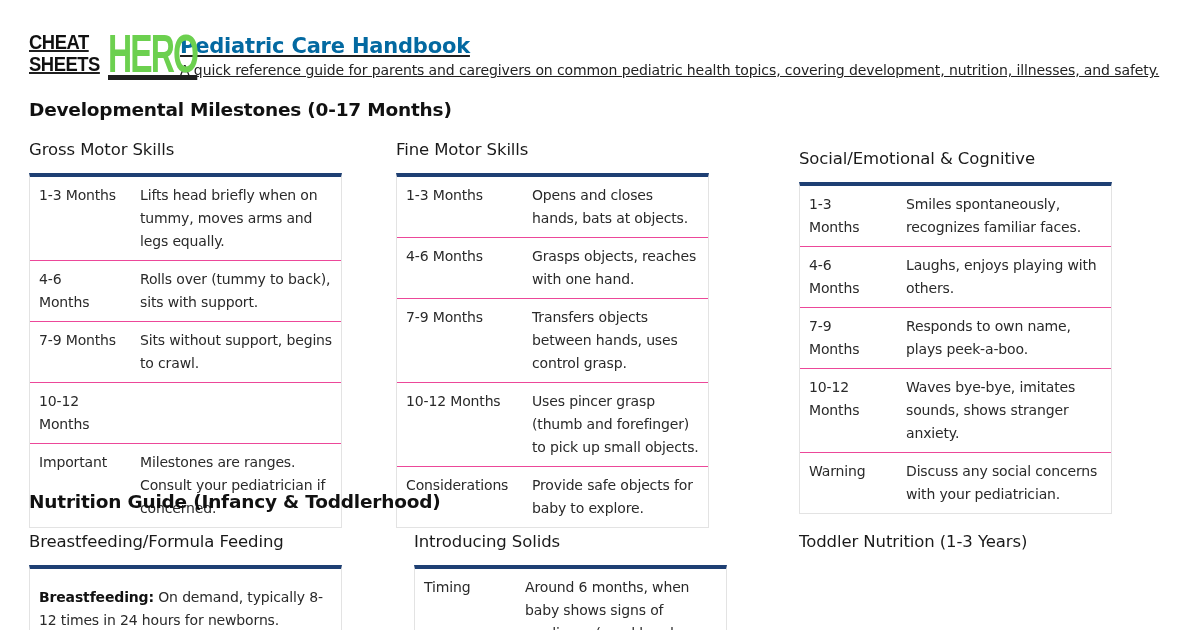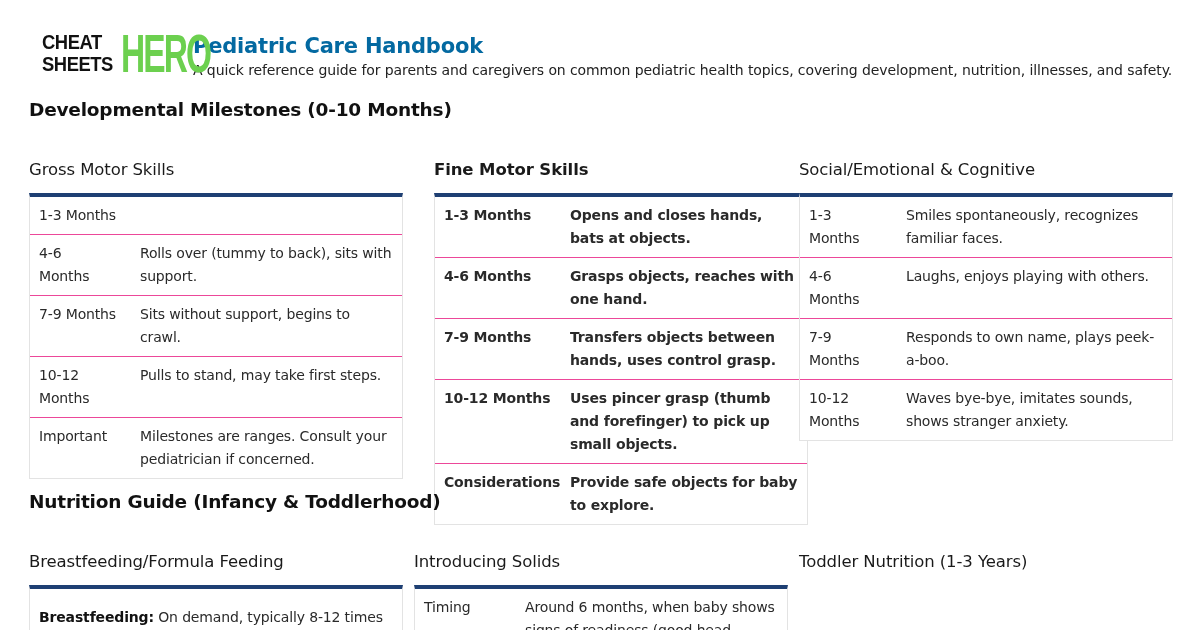--- a/index.html
+++ b/index.html
@@ -1,29 +1,29 @@
 <!DOCTYPE html>
 <html><head>
 <meta charset="utf-8">
 <style>
   * { box-sizing: border-box; margin: 0; padding: 0; }
   html, body { width: 1200px; height: 630px; overflow: hidden; background: #ffffff; }
   body { font-family: "DejaVu Sans", sans-serif; color: #1f1f1f; position: relative; }
 
-  .header { position: absolute; left: 42px; top: 30px; display: flex; align-items: flex-start; }
+  .header { position: absolute; left: 29px; top: 30px; display: flex; align-items: flex-start; text-decoration: underline; }
   .logo { display: flex; align-items: center; height: 46px; }
   .logo-left { display: flex; flex-direction: column; justify-content: center; font-family: "Liberation Sans", sans-serif; font-weight: 700; color: #111; font-size: 20px; line-height: 22px; letter-spacing: -0.5px; transform: scaleX(0.92); transform-origin: left center; }
   .logo-right { font-family: "Liberation Sans", sans-serif; font-weight: 700; color: #6cd04f; font-size: 54px; line-height: 46px; letter-spacing: -3px; transform: scaleX(0.62); transform-origin: left center; margin-left: 2px; width: 60px; white-space: nowrap; }
   .title-block { margin-left: 12px; }
   .page-title { font-size: 21px; font-weight: 700; color: #0369a1; line-height: 28px; margin-top: 2px; letter-spacing: -0.2px; }
   .page-subtitle { font-size: 14px; color: #222; line-height: 18px; margin-top: 1px; letter-spacing: -0.1px; }
 
   .section-title { position: absolute; left: 29px; font-size: 18.5px; font-weight: 700; color: #111; letter-spacing: -0.2px; }
 
-  .card { position: absolute; width: 374px; margin-top: 20px; }
+  .card { position: absolute; width: 313px; }
   .card-title { font-size: 16.5px; color: #1a1a1a; height: 22px; line-height: 22px; letter-spacing: -0.1px; }
   .card-box { margin-top: 12px; border: 1px solid #e3e3e3; border-top: 4px solid #1e3f73; background: #fff; }
   .row { display: flex; border-bottom: 1px solid #ec4899; padding: 7px 9px 7px 9px; font-size: 14px; line-height: 23px; color: #2a2a2a; letter-spacing: -0.15px; }
   .row:last-child { border-bottom: none; }
   .row .k { flex: 0 0 auto; }
   .row .v { flex: 1 1 auto; }
   .para { padding: 17px 9px; font-size: 14px; line-height: 23px; color: #2a2a2a; border-bottom: 1px solid #ececec; letter-spacing: -0.15px; }
   .para b { font-weight: 700; color: #111; }
 </style>
 </head>
@@ -36,48 +36,48 @@
       <span>SHEETS</span>
     </div>
     <div class="logo-right">HERO</div>
   </div>
   <div class="title-block">
     <div class="page-title">Pediatric Care Handbook</div>
     <div class="page-subtitle">A quick reference guide for parents and caregivers on common pediatric health topics, covering development, nutrition, illnesses, and safety.</div>
   </div>
 </div>
 
-<div class="section-title" style="top:99px;">Developmental Milestones (0-10 Months)</div>
+<div class="section-title" style="top:99px;">Developmental Milestones (0-17 Months)</div>
 
 <div class="card" style="left:29px; top:139px;">
   <div class="card-title">Gross Motor Skills</div>
   <div class="card-box">
     <div class="row">
         <span class="k" style="width:101px;">1-3 Months</span>
+        <span class="v">Lifts head briefly when on tummy, moves arms and legs equally.</span>
       </div>
     <div class="row">
         <span class="k" style="width:101px; padding-right:40px;">4-6 Months</span>
         <span class="v">Rolls over (tummy to back), sits with support.</span>
       </div>
     <div class="row">
         <span class="k" style="width:101px;">7-9 Months</span>
         <span class="v">Sits without support, begins to crawl.</span>
       </div>
     <div class="row">
         <span class="k" style="width:101px; padding-right:40px;">10-12 Months</span>
-        <span class="v">Pulls to stand, may take first steps.</span>
       </div>
     <div class="row">
         <span class="k" style="width:101px;">Important</span>
         <span class="v">Milestones are ranges. Consult your pediatrician if concerned.</span>
       </div>
   </div>
 </div>
 
-<div class="card" style="left:434px; top:139px;font-weight:bold;">
+<div class="card" style="left:396px; top:139px;">
   <div class="card-title">Fine Motor Skills</div>
   <div class="card-box">
     <div class="row">
         <span class="k" style="width:126px;">1-3 Months</span>
         <span class="v">Opens and closes hands, bats at objects.</span>
       </div>
     <div class="row">
         <span class="k" style="width:126px;">4-6 Months</span>
         <span class="v">Grasps objects, reaches with one hand.</span>
       </div>
@@ -89,38 +89,42 @@
         <span class="k" style="width:126px;">10-12 Months</span>
         <span class="v">Uses pincer grasp (thumb and forefinger) to pick up small objects.</span>
       </div>
     <div class="row">
         <span class="k" style="width:126px;">Considerations</span>
         <span class="v">Provide safe objects for baby to explore.</span>
       </div>
   </div>
 </div>
 
-<div class="card" style="left:799px; top:139px;">
+<div class="card" style="left:799px; top:148px;">
   <div class="card-title">Social/Emotional &amp; Cognitive</div>
   <div class="card-box">
     <div class="row">
         <span class="k" style="width:97px; padding-right:36px;">1-3 Months</span>
         <span class="v">Smiles spontaneously, recognizes familiar faces.</span>
       </div>
     <div class="row">
         <span class="k" style="width:97px; padding-right:36px;">4-6 Months</span>
         <span class="v">Laughs, enjoys playing with others.</span>
       </div>
     <div class="row">
         <span class="k" style="width:97px; padding-right:36px;">7-9 Months</span>
         <span class="v">Responds to own name, plays peek-a-boo.</span>
       </div>
     <div class="row">
         <span class="k" style="width:97px; padding-right:36px;">10-12 Months</span>
         <span class="v">Waves bye-bye, imitates sounds, shows stranger anxiety.</span>
+      </div>
+    <div class="row">
+        <span class="k" style="width:97px;">Warning</span>
+        <span class="v">Discuss any social concerns with your pediatrician.</span>
       </div>
   </div>
 </div>
 
 <div class="section-title" style="top:491px;">Nutrition Guide (Infancy &amp; Toddlerhood)</div>
 
 <div class="card" style="left:29px; top:531px;">
   <div class="card-title">Breastfeeding/Formula Feeding</div>
   <div class="card-box">
     <div class="para" style="border-bottom:none; padding-bottom:0;"><b>Breastfeeding:</b><span> On demand, typically 8-12 times in 24 hours for newborns.</span></div>

